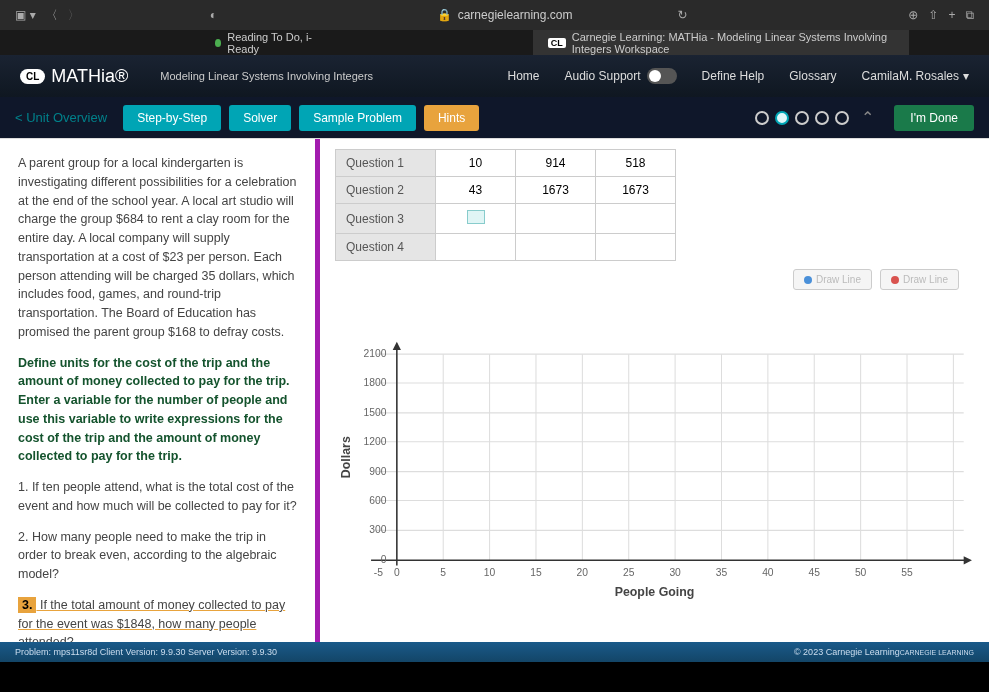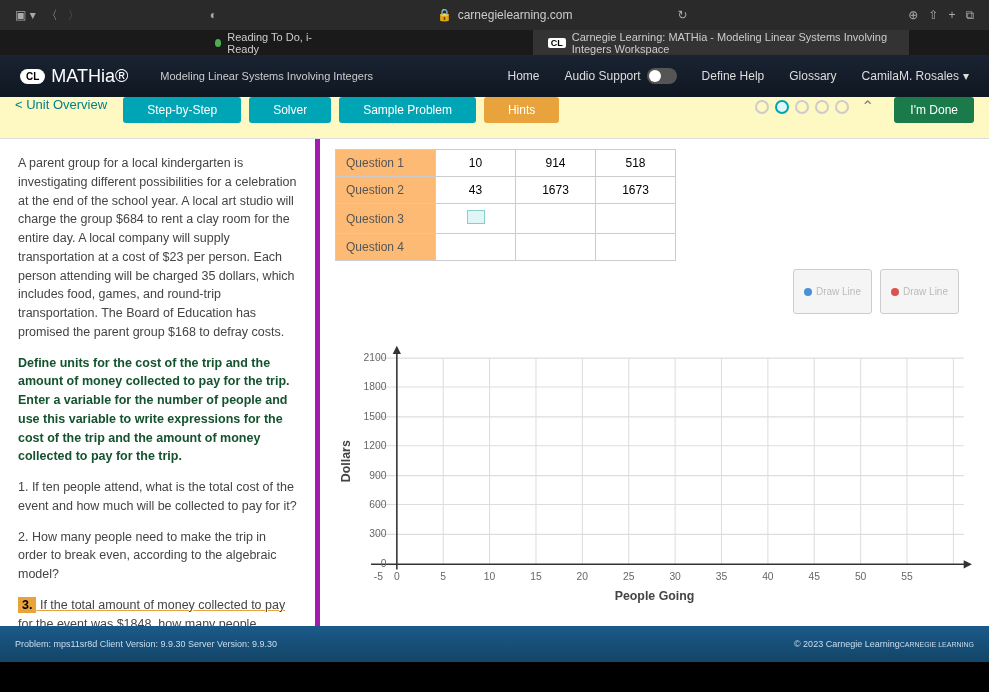--- a/index.html
+++ b/index.html
@@ -16,49 +16,49 @@
 .tab-cl{background:#fff;color:#000;border-radius:2px;padding:0 3px;font-size:9px;font-weight:bold}
 .app-header{background:linear-gradient(to bottom,#1a2332,#0f1721);height:42px;display:flex;align-items:center;padding:0 20px;color:#fff}
 .logo-badge{background:#fff;color:#000;border-radius:10px;padding:2px 6px;font-size:10px;font-weight:bold;margin-right:6px}
 .app-title{font-size:18px;font-weight:300}
 .app-subtitle{font-size:11px;margin-left:32px;color:#ccc}
 .header-right{margin-left:auto;display:flex;align-items:center;gap:25px;font-size:12px;color:#ddd}
 .toggle{width:30px;height:16px;background:#555;border-radius:8px;position:relative;cursor:pointer}
 .toggle::after{content:"";width:12px;height:12px;background:#fff;border-radius:50%;position:absolute;top:2px;left:2px}
 .user-drop{display:flex;align-items:center;gap:4px;cursor:pointer}
 .content{background:#e8e8e8;height:565px;display:flex;flex-direction:column}
-.toolbar{height:42px;background:#fef9c3;display:flex;align-items:flex-start;padding:0 15px;gap:8px;border-bottom:1px solid #ddd}
+.toolbar{height:42px;background:#0f172a;display:flex;align-items:center;padding:0 15px;gap:8px;border-bottom:1px solid #ddd}
 .link-back{color:#00808a;font-size:13px;cursor:pointer;margin-right:8px}
-.btn{padding:6px 24px;border:none;border-radius:3px;font-size:12px;cursor:pointer;color:#fff}
+.btn{padding:6px 14px;border:none;border-radius:3px;font-size:12px;cursor:pointer;color:#fff}
 .btn-teal{background:#00a5b5}
 .btn-orange{background:#e8a33d}
 .progress-dots{margin-left:auto;display:flex;gap:6px;align-items:center}
 .dot{width:14px;height:14px;border-radius:50%;border:2px solid #ccc}
 .dot.current{border-color:#00a5b5;background:#e0f7fa}
 .caret-up{color:#888;margin-left:6px}
 .done-btn{background:#1a7a4a;color:#fff;padding:6px 16px;border-radius:3px;font-size:12px;border:none;margin-left:12px;cursor:pointer}
 .main{flex:1;display:flex;background:#fff;margin:0;overflow:hidden}
 .left-panel{width:320px;padding:15px 18px;border-right:5px solid #a21caf;font-size:12.5px;color:#444;line-height:1.5;overflow:hidden}
 .left-panel p{margin-bottom:12px}
 .left-panel b{color:#14532d}
 .q-num{background:#e8a33d;color:#000;padding:1px 4px;font-weight:bold}
 .underline{text-decoration:underline;text-decoration-color:#e8a33d}
 .right-panel{flex:1;display:flex;flex-direction:column;position:relative}
 .table-area{padding:10px 15px 0}
 table{border-collapse:collapse;font-size:12px}
 td{border:1px solid #ccc;padding:6px 10px;text-align:center;min-width:80px}
-td.label{text-align:left;color:#555;background:#fdba74;min-width:100px}
+td.label{text-align:left;color:#555;background:#e5e5e5;min-width:100px}
 .input-cell{background:#e0f5f5;width:18px;height:14px;display:inline-block;border:1px solid #8cc}
 .draw-btns{display:flex;gap:8px;justify-content:flex-end;padding:8px 30px}
-.draw-btn{font-size:10px;padding:16px 10px;border:1px solid #ccc;border-radius:3px;background:#f5f5f5;color:#bbb;display:flex;align-items:center;gap:4px}
+.draw-btn{font-size:10px;padding:4px 10px;border:1px solid #ccc;border-radius:3px;background:#f5f5f5;color:#bbb;display:flex;align-items:center;gap:4px}
 .draw-dot{width:8px;height:8px;border-radius:50%}
 .draw-dot.blue{background:#4a90d9}
 .draw-dot.red{background:#d9534f}
 .graph-area{flex:1;position:relative;padding:5px 15px 10px 15px}
-.footer{height:36px;background:linear-gradient(to bottom,#1a5a8a,#134567);display:flex;align-items:center;padding:0 15px;font-size:9px;color:#cde}
+.footer{height:20px;background:linear-gradient(to bottom,#1a5a8a,#134567);display:flex;align-items:center;padding:0 15px;font-size:9px;color:#cde}
 .footer-right{margin-left:auto;display:flex;align-items:center}
 svg text{font-size:10px;fill:#666}
 </style>
 </head>
 <body>
 
 <div class="browser-chrome">
   <div class="chrome-left">
     <span class="icon-btn">▣ ▾</span>
     <span class="icon-btn">〈</span>

